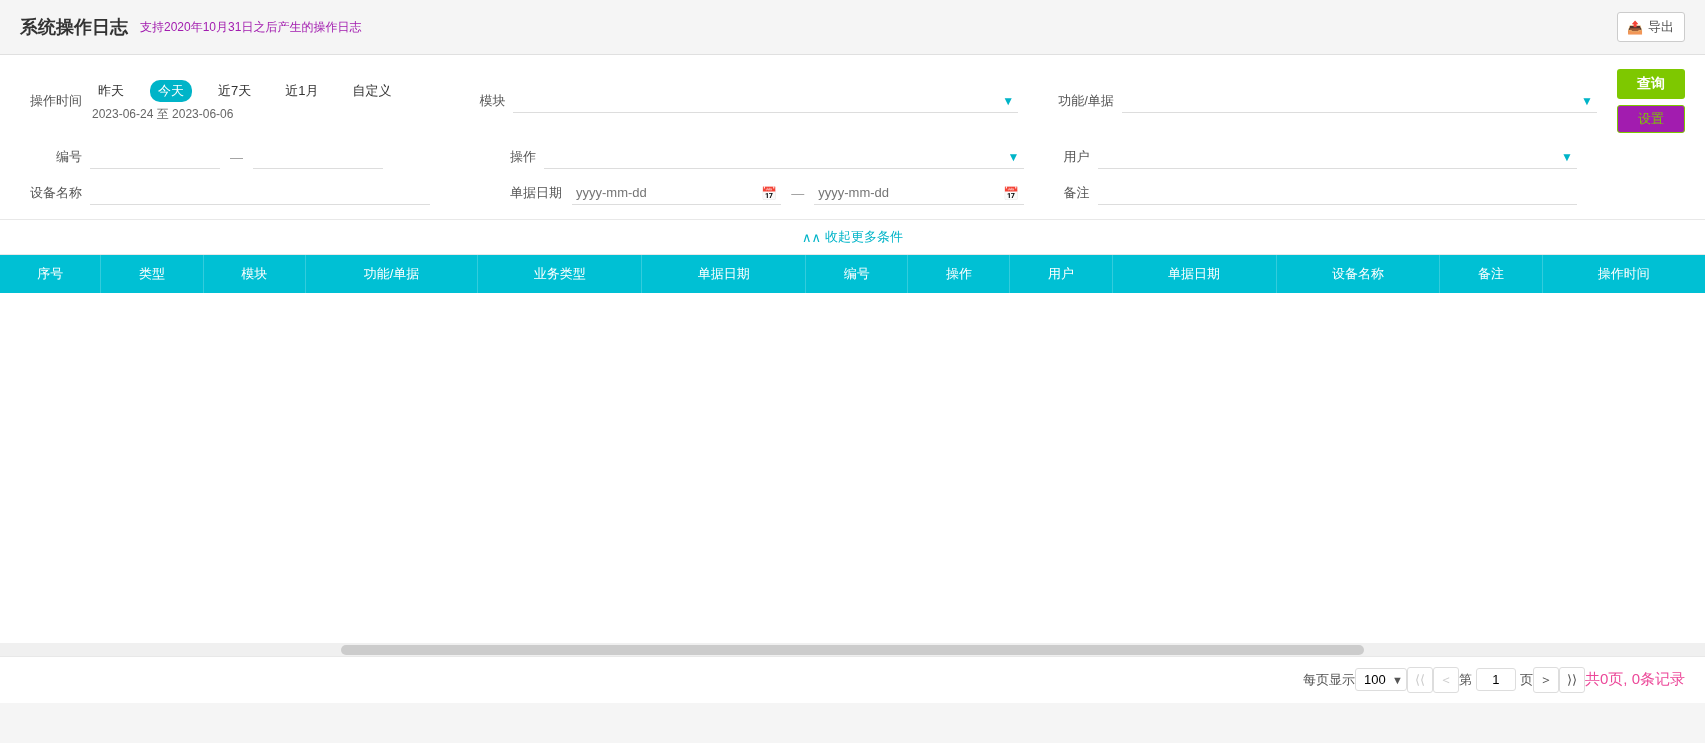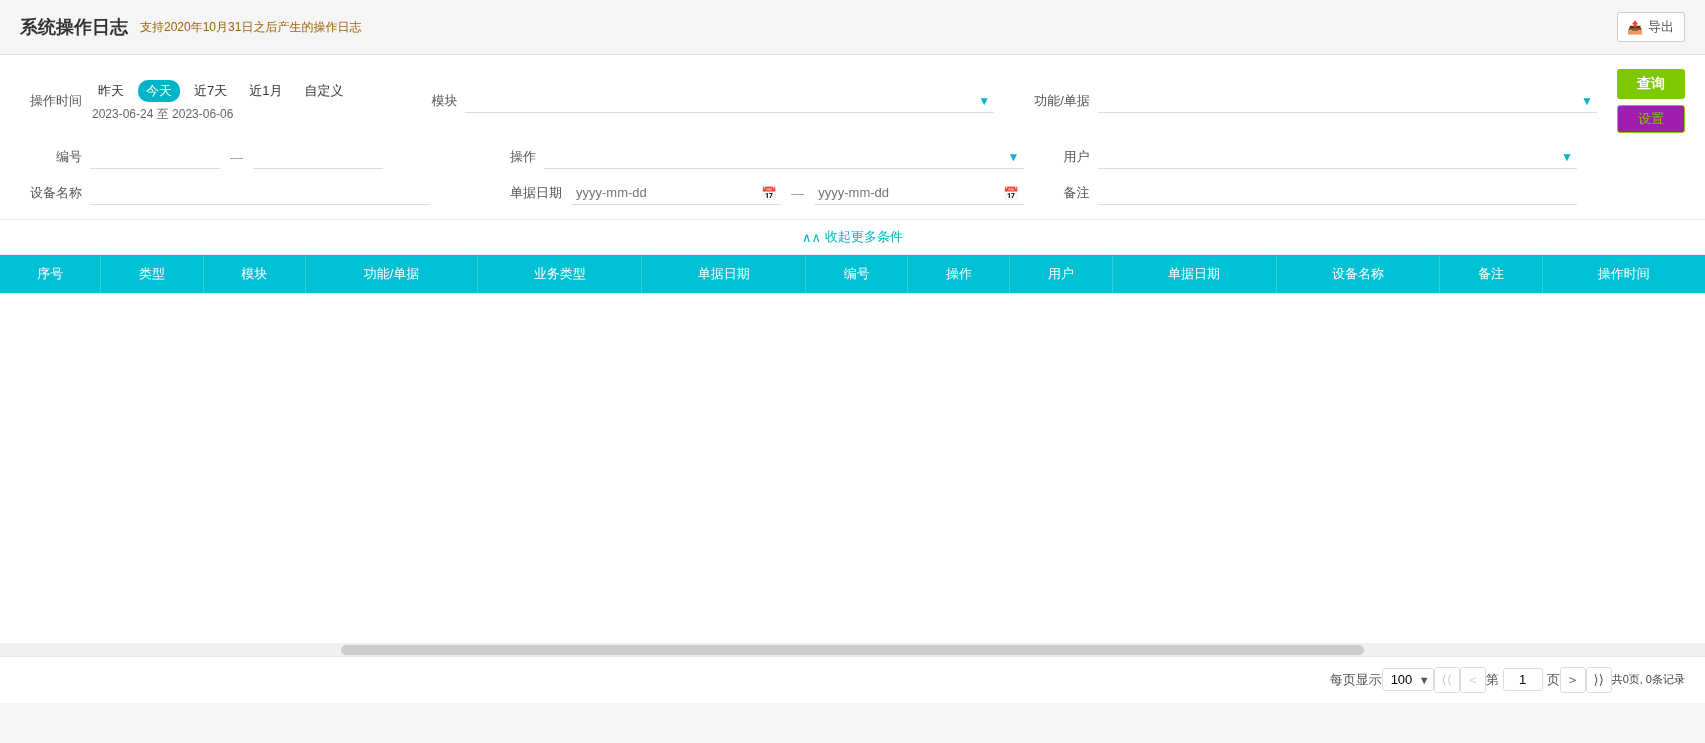--- a/index.html
+++ b/index.html
@@ -13,21 +13,21 @@
       border-bottom: 1px solid #e0e0e0;
     }
     .page-title {
       font-size: 18px;
       font-weight: bold;
       color: #333;
       margin-right: 12px;
     }
     .page-subtitle {
       font-size: 12px;
-      color: #a16207;
+      color: #a21caf;
       text-align: center;
     }
     .export-btn {
       margin-left: auto;
       display: flex;
       align-items: center;
       gap: 4px;
       padding: 5px 10px;
       border: 1px solid #ccc;
       background: #fff;
@@ -60,21 +60,21 @@
     }
 
     .time-filter-group {
       display: flex;
       flex-direction: column;
       gap: 4px;
     }
     .time-btns {
       display: flex;
       align-items: flex-start;
-      gap: 6px;
+      gap: 18px;
     }
     .time-btn {
       padding: 2px 8px;
       border: none;
       background: none;
       cursor: pointer;
       color: #333;
       font-size: 13px;
       border-radius: 3px;
     }
@@ -286,22 +286,22 @@
     .page-input {
       width: 40px;
       border: 1px solid #ddd;
       padding: 3px 4px;
       text-align: center;
       font-size: 13px;
       border-radius: 3px;
       outline: none;
     }
     .total-info {
-      color: #404040;
-      font-size: 11px;
+      color: #ec4899;
+      font-size: 15px;
     }
 
     .date-input-wrapper {
       position: relative;
       display: flex;
       align-items: center;
       border-bottom: 1px solid #ddd;
       flex: 1;
       min-width: 100px;
     }

